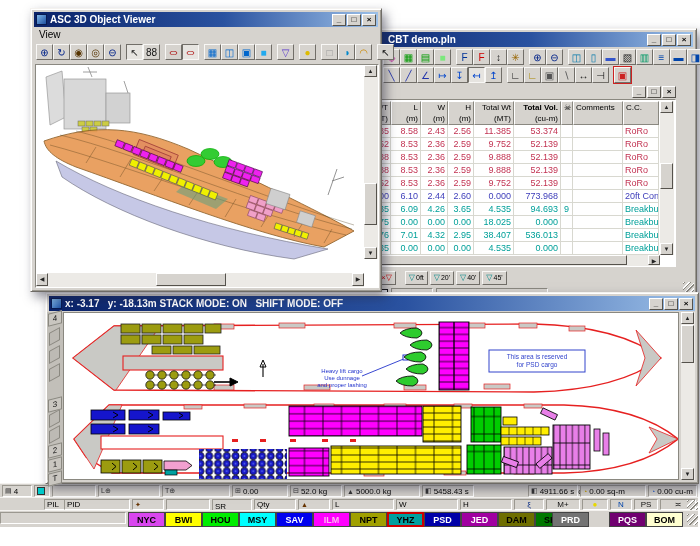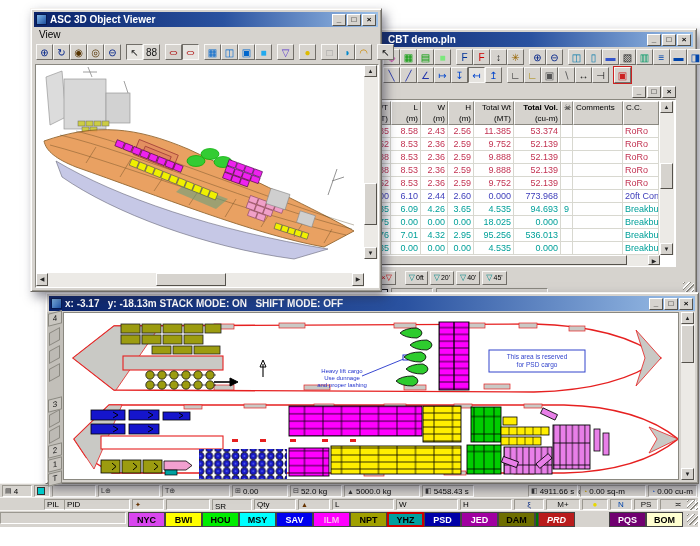--- a/index.html
+++ b/index.html
@@ -189,21 +189,21 @@
       <div class="lg" style="left: 202px; width: 37px; background: rgb(0, 238, 0); color: rgb(0, 0, 0);">HOU</div>
       <div class="lg" style="left: 239px; width: 37px; background: rgb(0, 255, 255); color: rgb(0, 0, 0);">MSY</div>
       <div class="lg" style="left: 276px; width: 37px; background: rgb(0, 0, 238); color: rgb(255, 255, 255);">SAV</div>
       <div class="lg" style="left: 313px; width: 37px; background: rgb(255, 0, 255); color: rgb(255, 182, 239);">ILM</div>
       <div class="lg" style="left: 350px; width: 37px; background: rgb(160, 160, 0); color: rgb(0, 0, 0);">NPT</div>
       <div class="lg sel" style="left: 387px; width: 37px; background: rgb(0, 160, 160); color: rgb(0, 0, 0);">YHZ</div>
       <div class="lg" style="left: 424px; width: 37px; background: rgb(0, 0, 168); color: rgb(255, 255, 255);">PSD</div>
       <div class="lg" style="left: 461px; width: 37px; background: rgb(160, 0, 160); color: rgb(255, 255, 255);">JED</div>
       <div class="lg" style="left: 498px; width: 37px; background: rgb(110, 110, 0); color: rgb(0, 0, 0);">DAM</div>
       <div class="lg" style="left: 535px; width: 37px; background: rgb(0, 120, 0); color: rgb(0, 0, 0);">SHU</div>
-      <div class="lg" style="left: 538px; width: 37px; background: #b91c1c; color: rgb(255, 255, 255); font-style: italic;">PRD</div>
+      <div class="lg" style="left: 552px; width: 37px; background: #737373; color: rgb(255, 255, 255);">PRD</div>
       <div class="lg" style="left: 609px; width: 37px; background: rgb(112, 0, 112); color: rgb(255, 255, 255);">PQS</div>
       <div class="lg" style="left: 646px; width: 37px; background: rgb(255, 255, 208); color: rgb(0, 0, 0);">BOM</div>
     </div>
 
   <div class="win" id="planwin" style="left:330px;top:28px;width:367px;height:268px;z-index:1">
     <div class="tbar">
       <span class="ttl" style="padding-left:52px">CBT demo.pln</span>
       <span class="wbtns">
         <span class="wb">_</span>
         <span class="wb">□</span>
@@ -448,21 +448,21 @@
             <div class="tc">0.000</div>
             <div class="tc c"></div>
             <div class="tc l"></div>
             <div class="tc l">Breakbulk</div>
           </div>
           <div class="tgrid trow bb">
             <div class="tc">76</div>
             <div class="tc">7.01</div>
             <div class="tc">4.32</div>
             <div class="tc">2.95</div>
-            <div class="tc">95.256</div>
+            <div class="tc">38.407</div>
             <div class="tc">536.013</div>
             <div class="tc c"></div>
             <div class="tc l"></div>
             <div class="tc l">Breakbulk</div>
           </div>
           <div class="tgrid trow bb">
             <div class="tc">35</div>
             <div class="tc">0.00</div>
             <div class="tc">0.00</div>
             <div class="tc">0.00</div>

